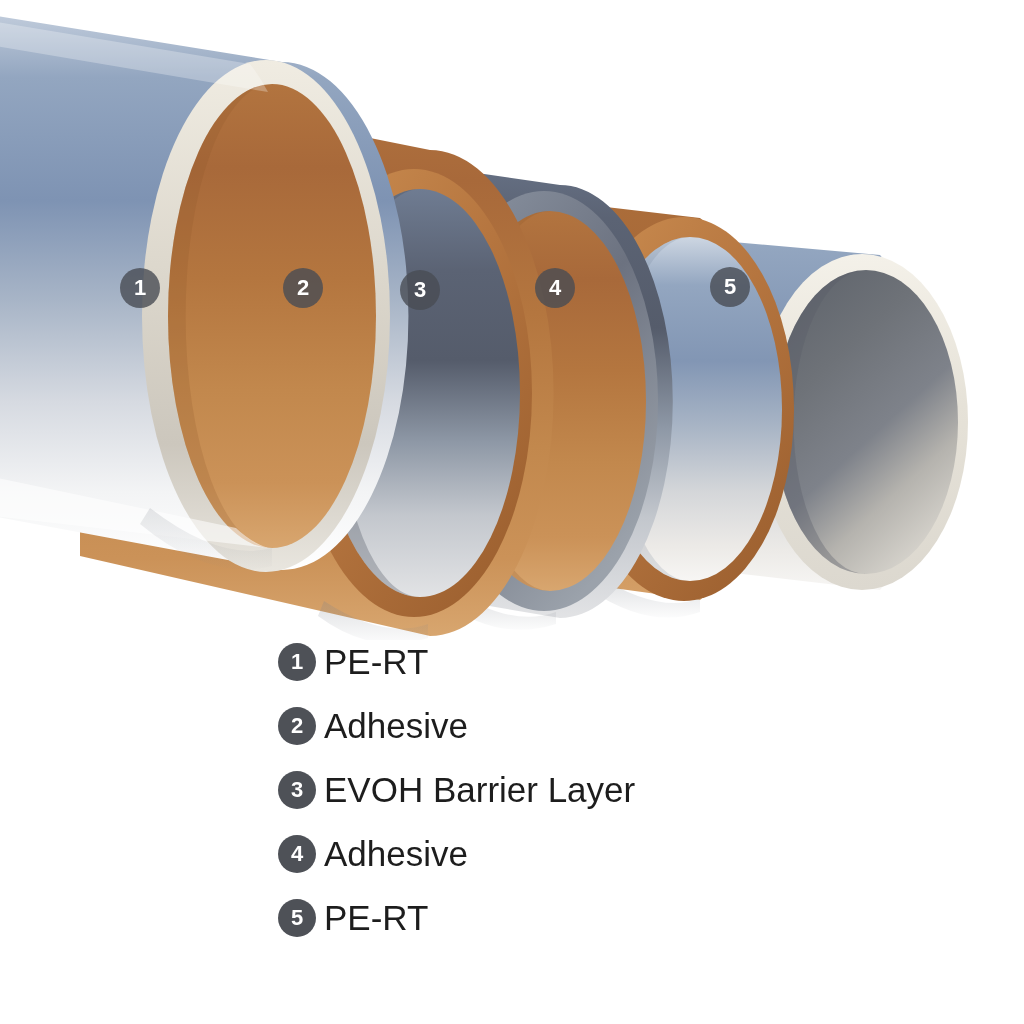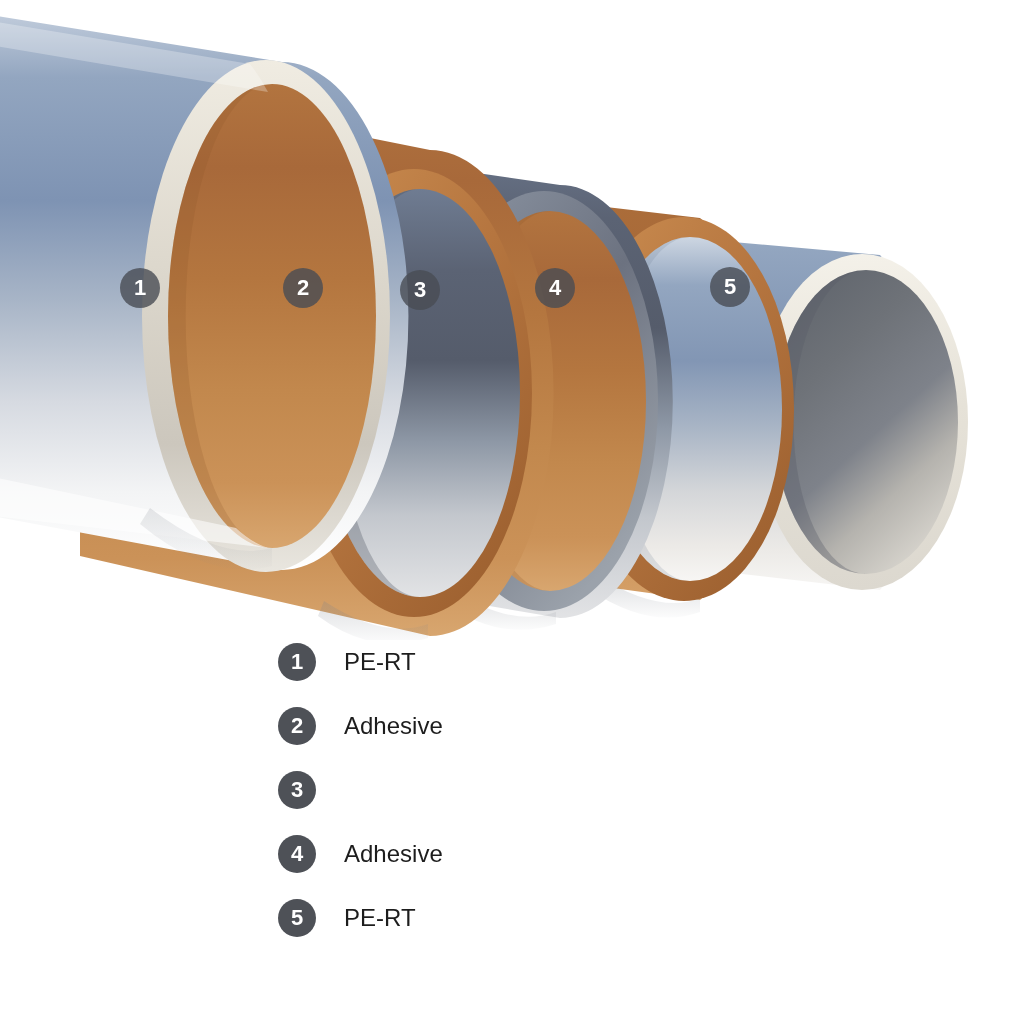--- a/index.html
+++ b/index.html
@@ -23,21 +23,21 @@
   .legend-row{display:flex;align-items:center;height:64px;}
   .legend-badge{
     width:38px;height:38px;border-radius:50%;
     background:#4e5157;
     display:flex;align-items:center;justify-content:center;
     color:#ffffff;font-size:22px;font-weight:bold;line-height:1;
     flex:0 0 auto;
     font-family:"Liberation Sans",sans-serif;
   }
   .legend-label{
-    margin-left:28px;font-size:24px;color:#1d1d1d;
+    margin-left:8px;font-size:35px;color:#1d1d1d;
     font-family:"Liberation Sans",sans-serif;white-space:nowrap;
   }
 </style>
 </head>
 <body>
 
 <div id="stage">
 
   <div id="pipe-figure">
     <svg id="pipe-svg" viewBox="0 0 1024 640" xmlns="http://www.w3.org/2000/svg">
@@ -221,20 +221,21 @@
       <div class="legend-badge">
         <span>2</span>
       </div>
       <div class="legend-label">Adhesive</div>
     </div>
 
     <div class="legend-row">
       <div class="legend-badge">
         <span>3</span>
       </div>
+      <div class="legend-label">EVOH Barrier Layer</div>
     </div>
 
     <div class="legend-row">
       <div class="legend-badge">
         <span>4</span>
       </div>
       <div class="legend-label">Adhesive</div>
     </div>
 
     <div class="legend-row">

